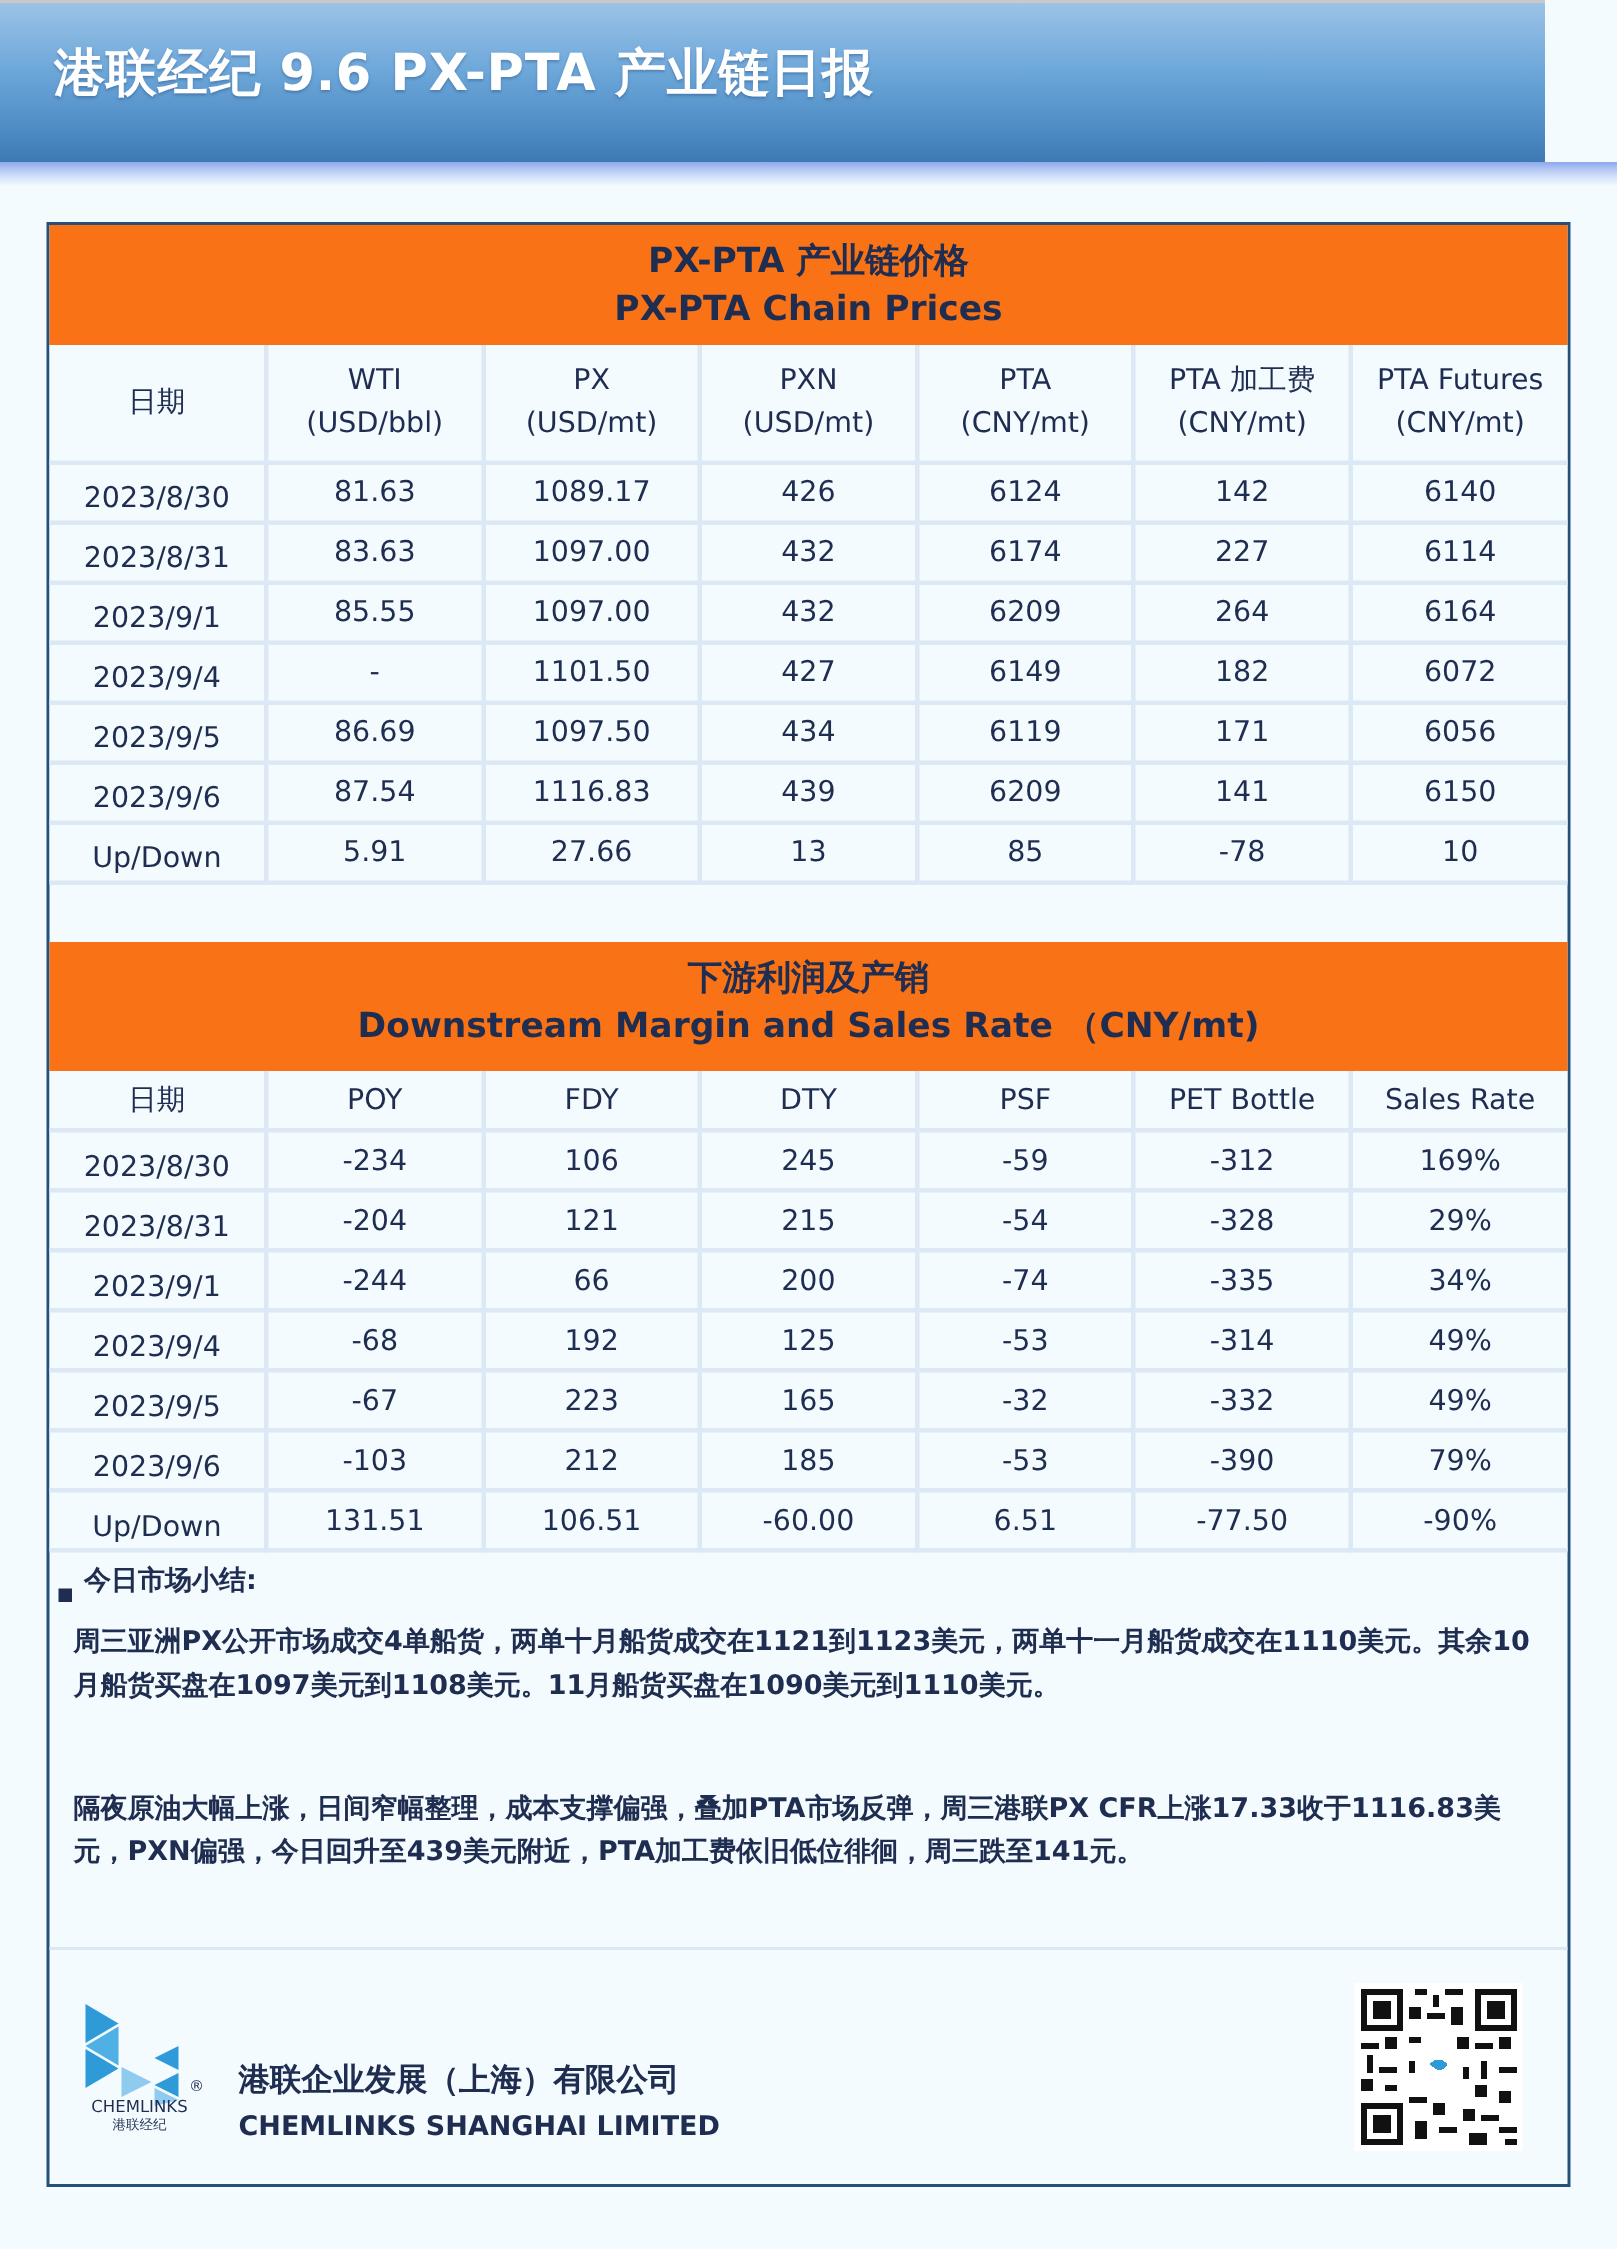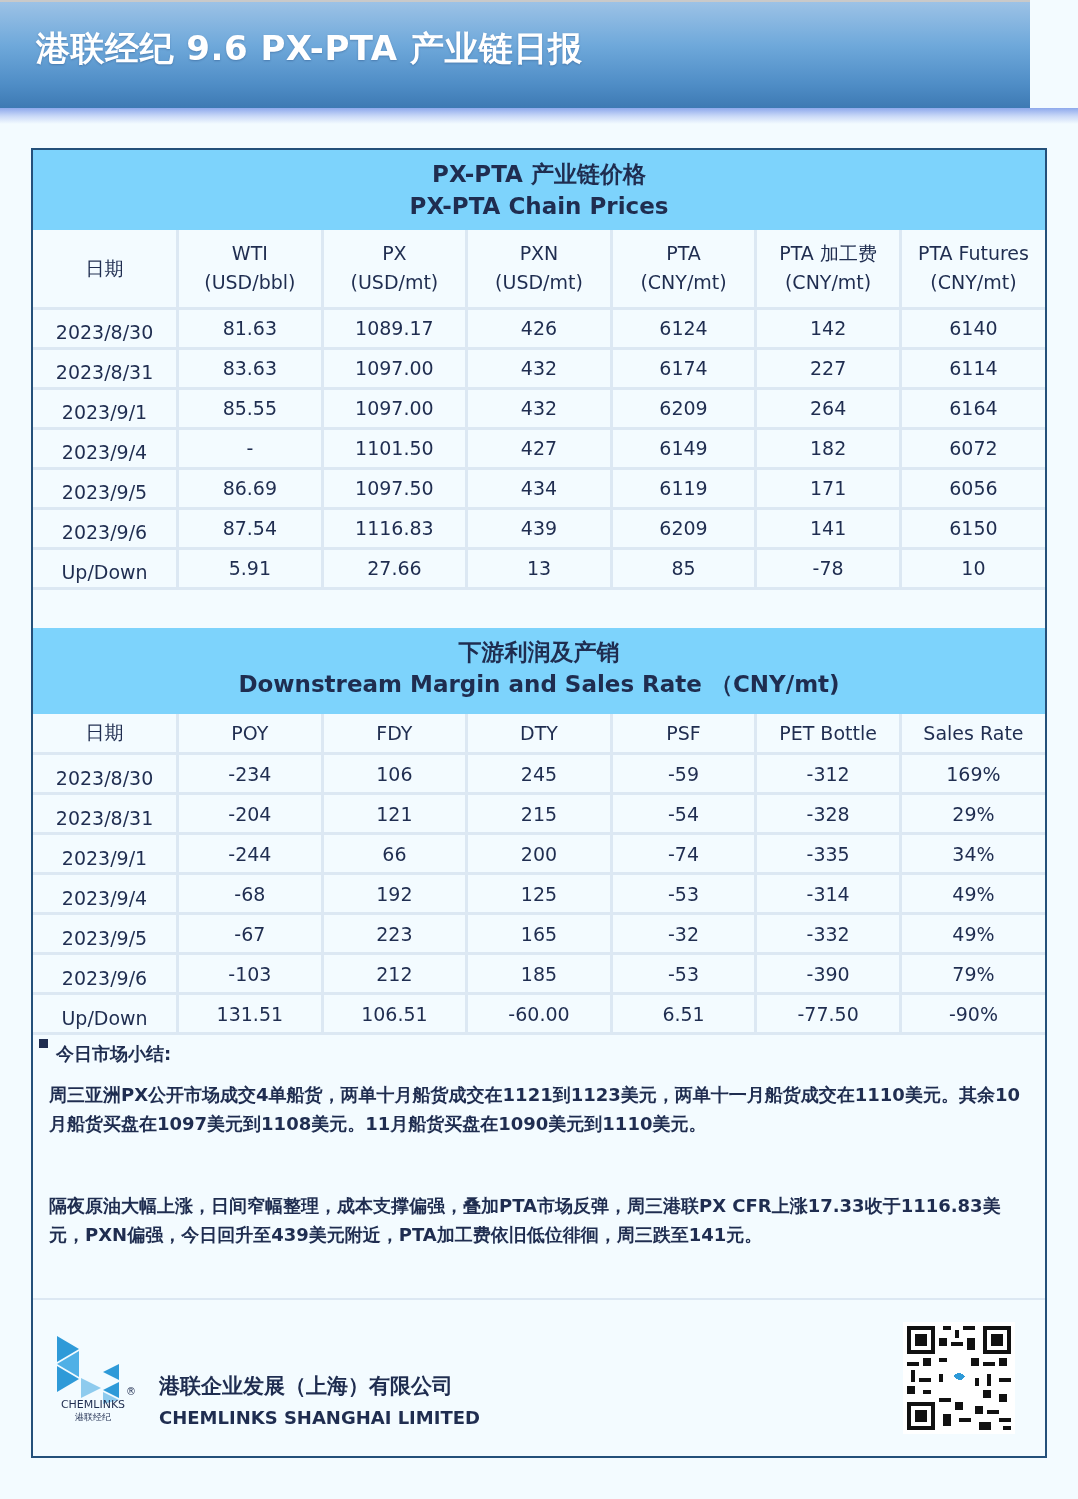--- a/index.html
+++ b/index.html
@@ -20,21 +20,21 @@
     font-size: 34px; font-weight: bold; color: #ffffff; letter-spacing: 0.5px;
     text-shadow: 0 1px 2px rgba(30,60,110,0.35);
   }
 
   .frame {
     position: absolute; left: 31px; top: 148px; width: 1016px; height: 1310px;
     border: 2px solid #24507a; background: #f3fbff;
   }
 
   .section-head {
-    background: #7dd3fc; text-align: center; font-weight: bold; color: #1f2d50;
+    background: #f97316; text-align: center; font-weight: bold; color: #1f2d50;
   }
   .sh1 { height: 80px; padding-top: 8px; font-size: 23px; line-height: 32px; }
   .sh2 { height: 86px; padding-top: 8px; font-size: 23px; line-height: 32px; }
 
   table { border-collapse: collapse; width: 100%; table-layout: fixed; }
   td, th {
     border: 3px solid #dce8f3; text-align: center; font-weight: normal;
     color: #1f2d50; font-size: 19px; background: #f3fbff;
   }
   table tr:first-child td, table tr:first-child th { border-top: none; }
@@ -42,21 +42,21 @@
   table td:last-child, table th:last-child { border-right: none; }
   .t1 th { height: 78px; line-height: 29px; }
   .t1 td { height: 40px; }
   .t2 th { height: 40px; }
   .t2 td { height: 40px; }
   td.date { padding-top: 8px; }
 
   .gap { height: 38px; }
 
   .summary { padding: 4px 4px 0 4px; font-weight: bold; font-size: 18px; line-height: 29px; color: #1f2d50; }
-  .summary .heading { display: flex; align-items: flex-start; }
+  .summary .heading { display: flex; align-items: flex-end; }
   .summary .bullet { display: inline-block; width: 9px; height: 9px; background: #1f2d50; margin: 0 8px 0 2px; }
   .summary p { margin: 12px; }
   .summary .spacer { height: 29px; }
 
   .footer-divider { position: absolute; left: 0; top: 1148px; width: 1012px; height: 2px; background: #dce8f3; }
   .logo { position: absolute; left: 20px; top: 1182px; width: 80px; height: 92px; }
   .logo-text { position: absolute; left: 20px; top: 1248px; width: 80px; text-align: center; font-size: 11px; color: #1f2d50; line-height: 13px; }
   .logo-text .cn { font-size: 9px; }
   .reg { position: absolute; left: 93px; top: 1236px; font-size: 10px; color: #1f2d50; }
   .company-cn { position: absolute; left: 126px; top: 1222px; font-size: 21px; font-weight: bold; color: #1f2d50; }

